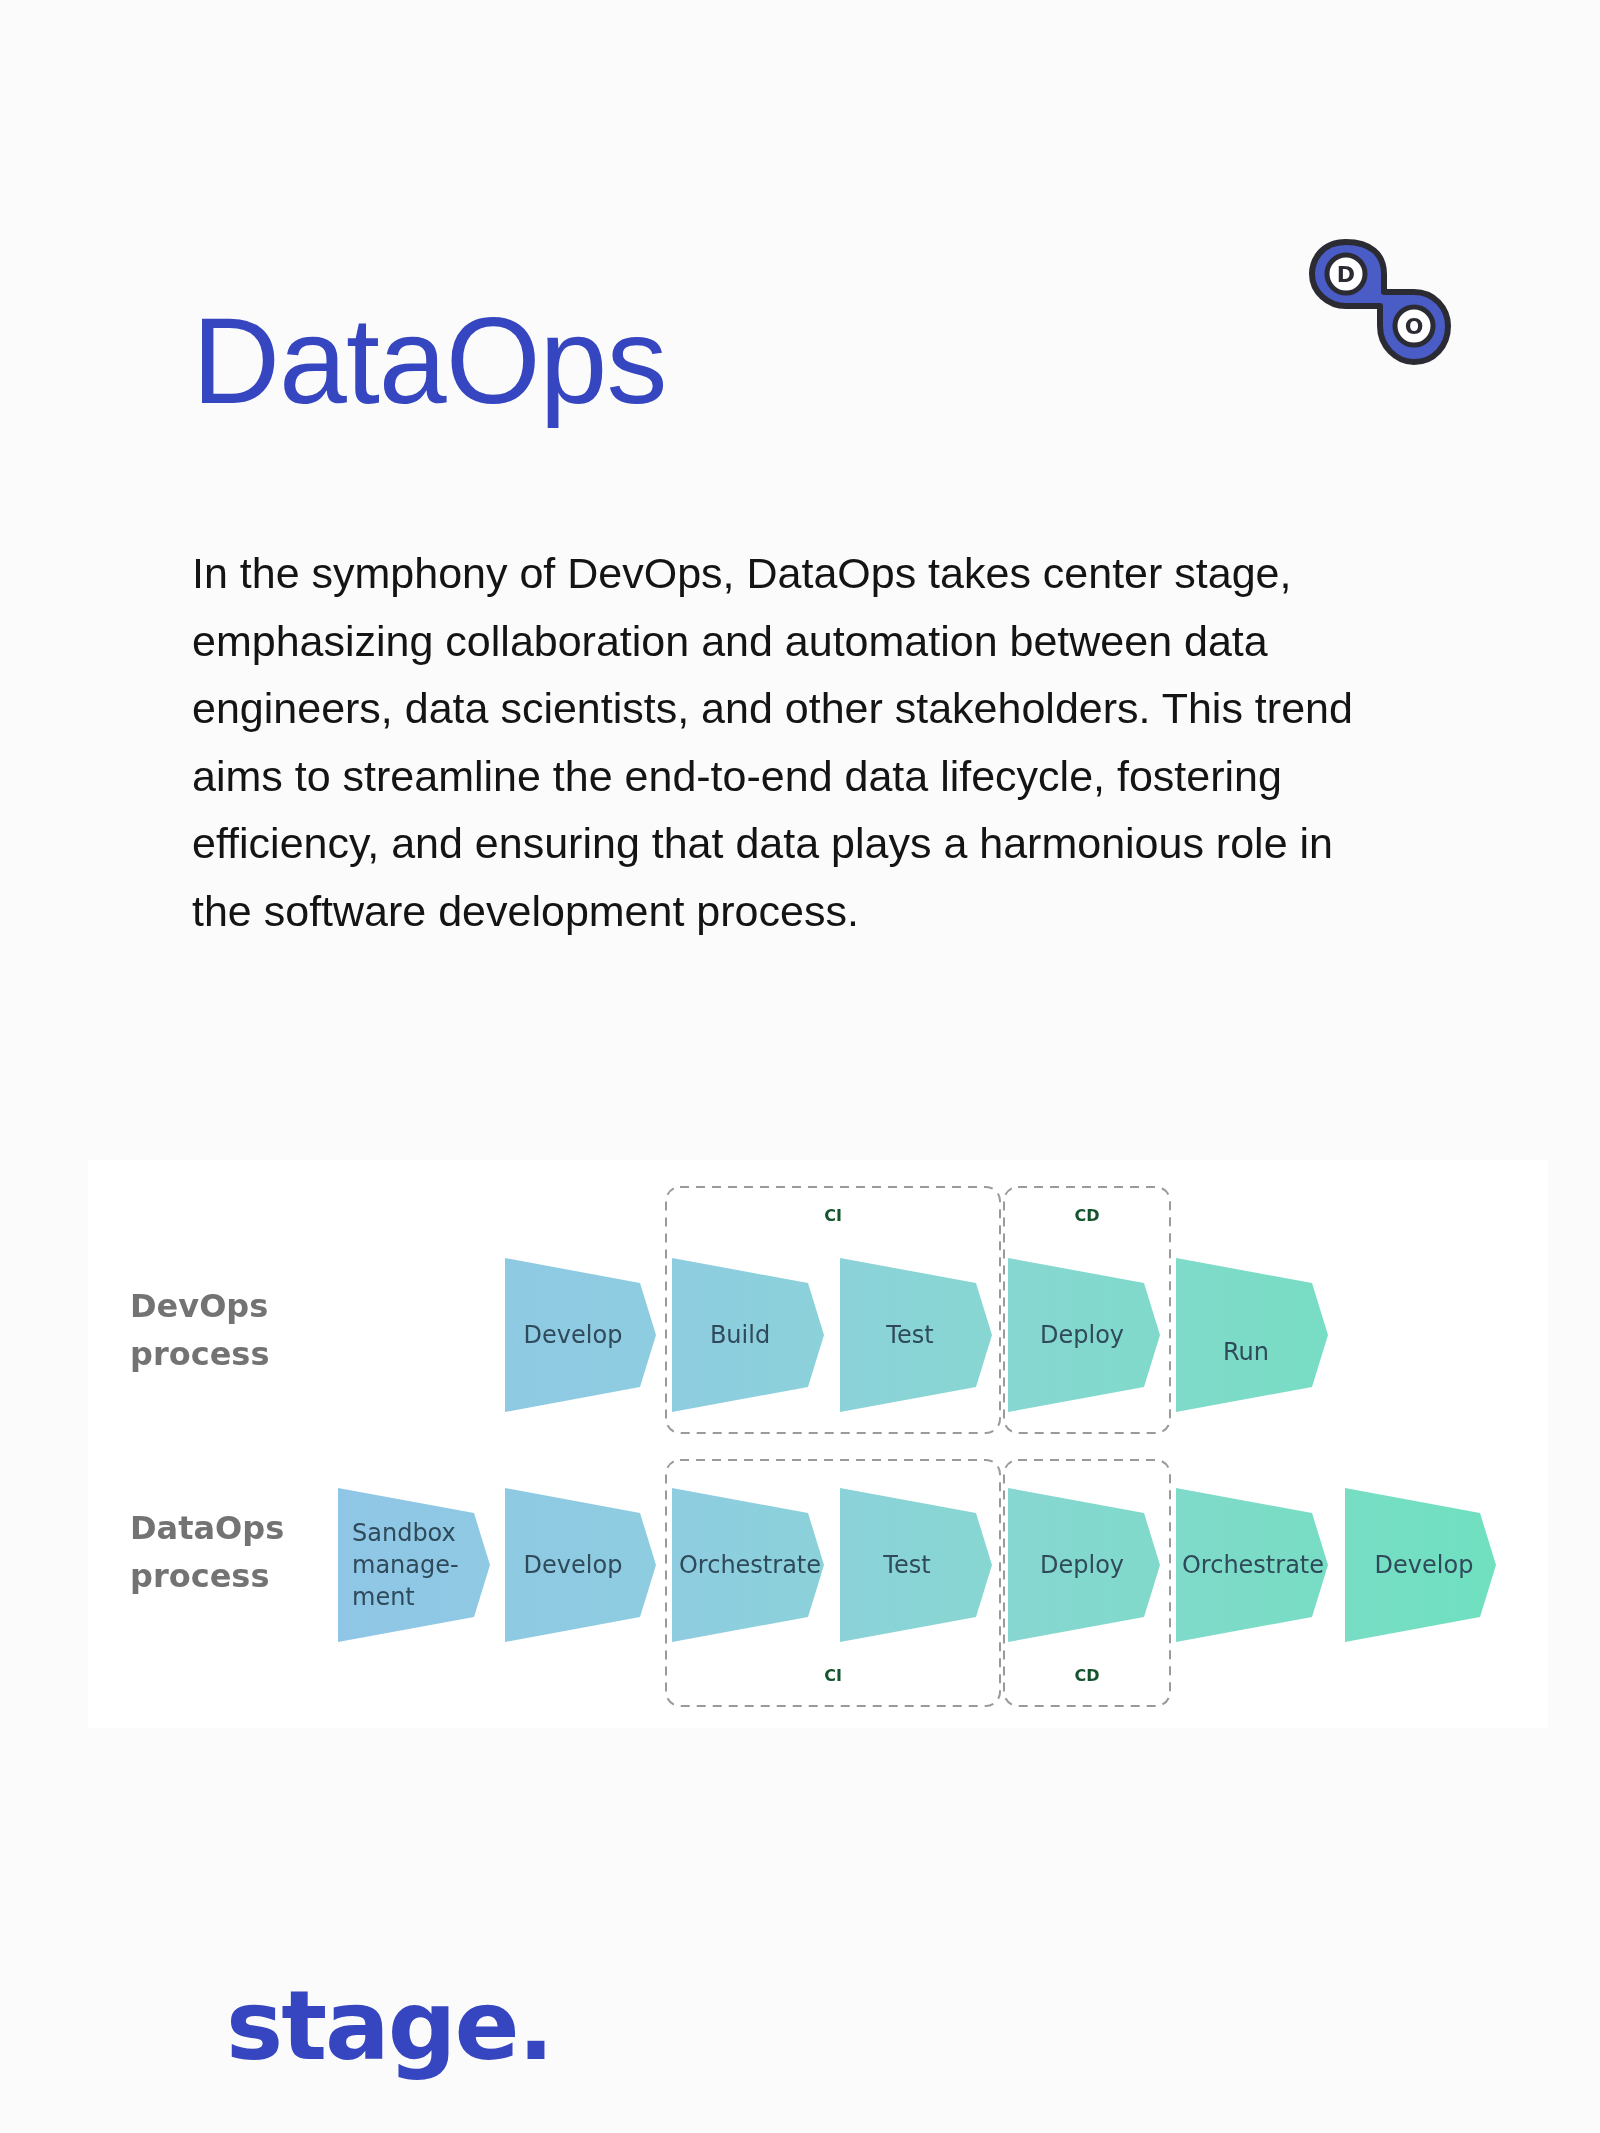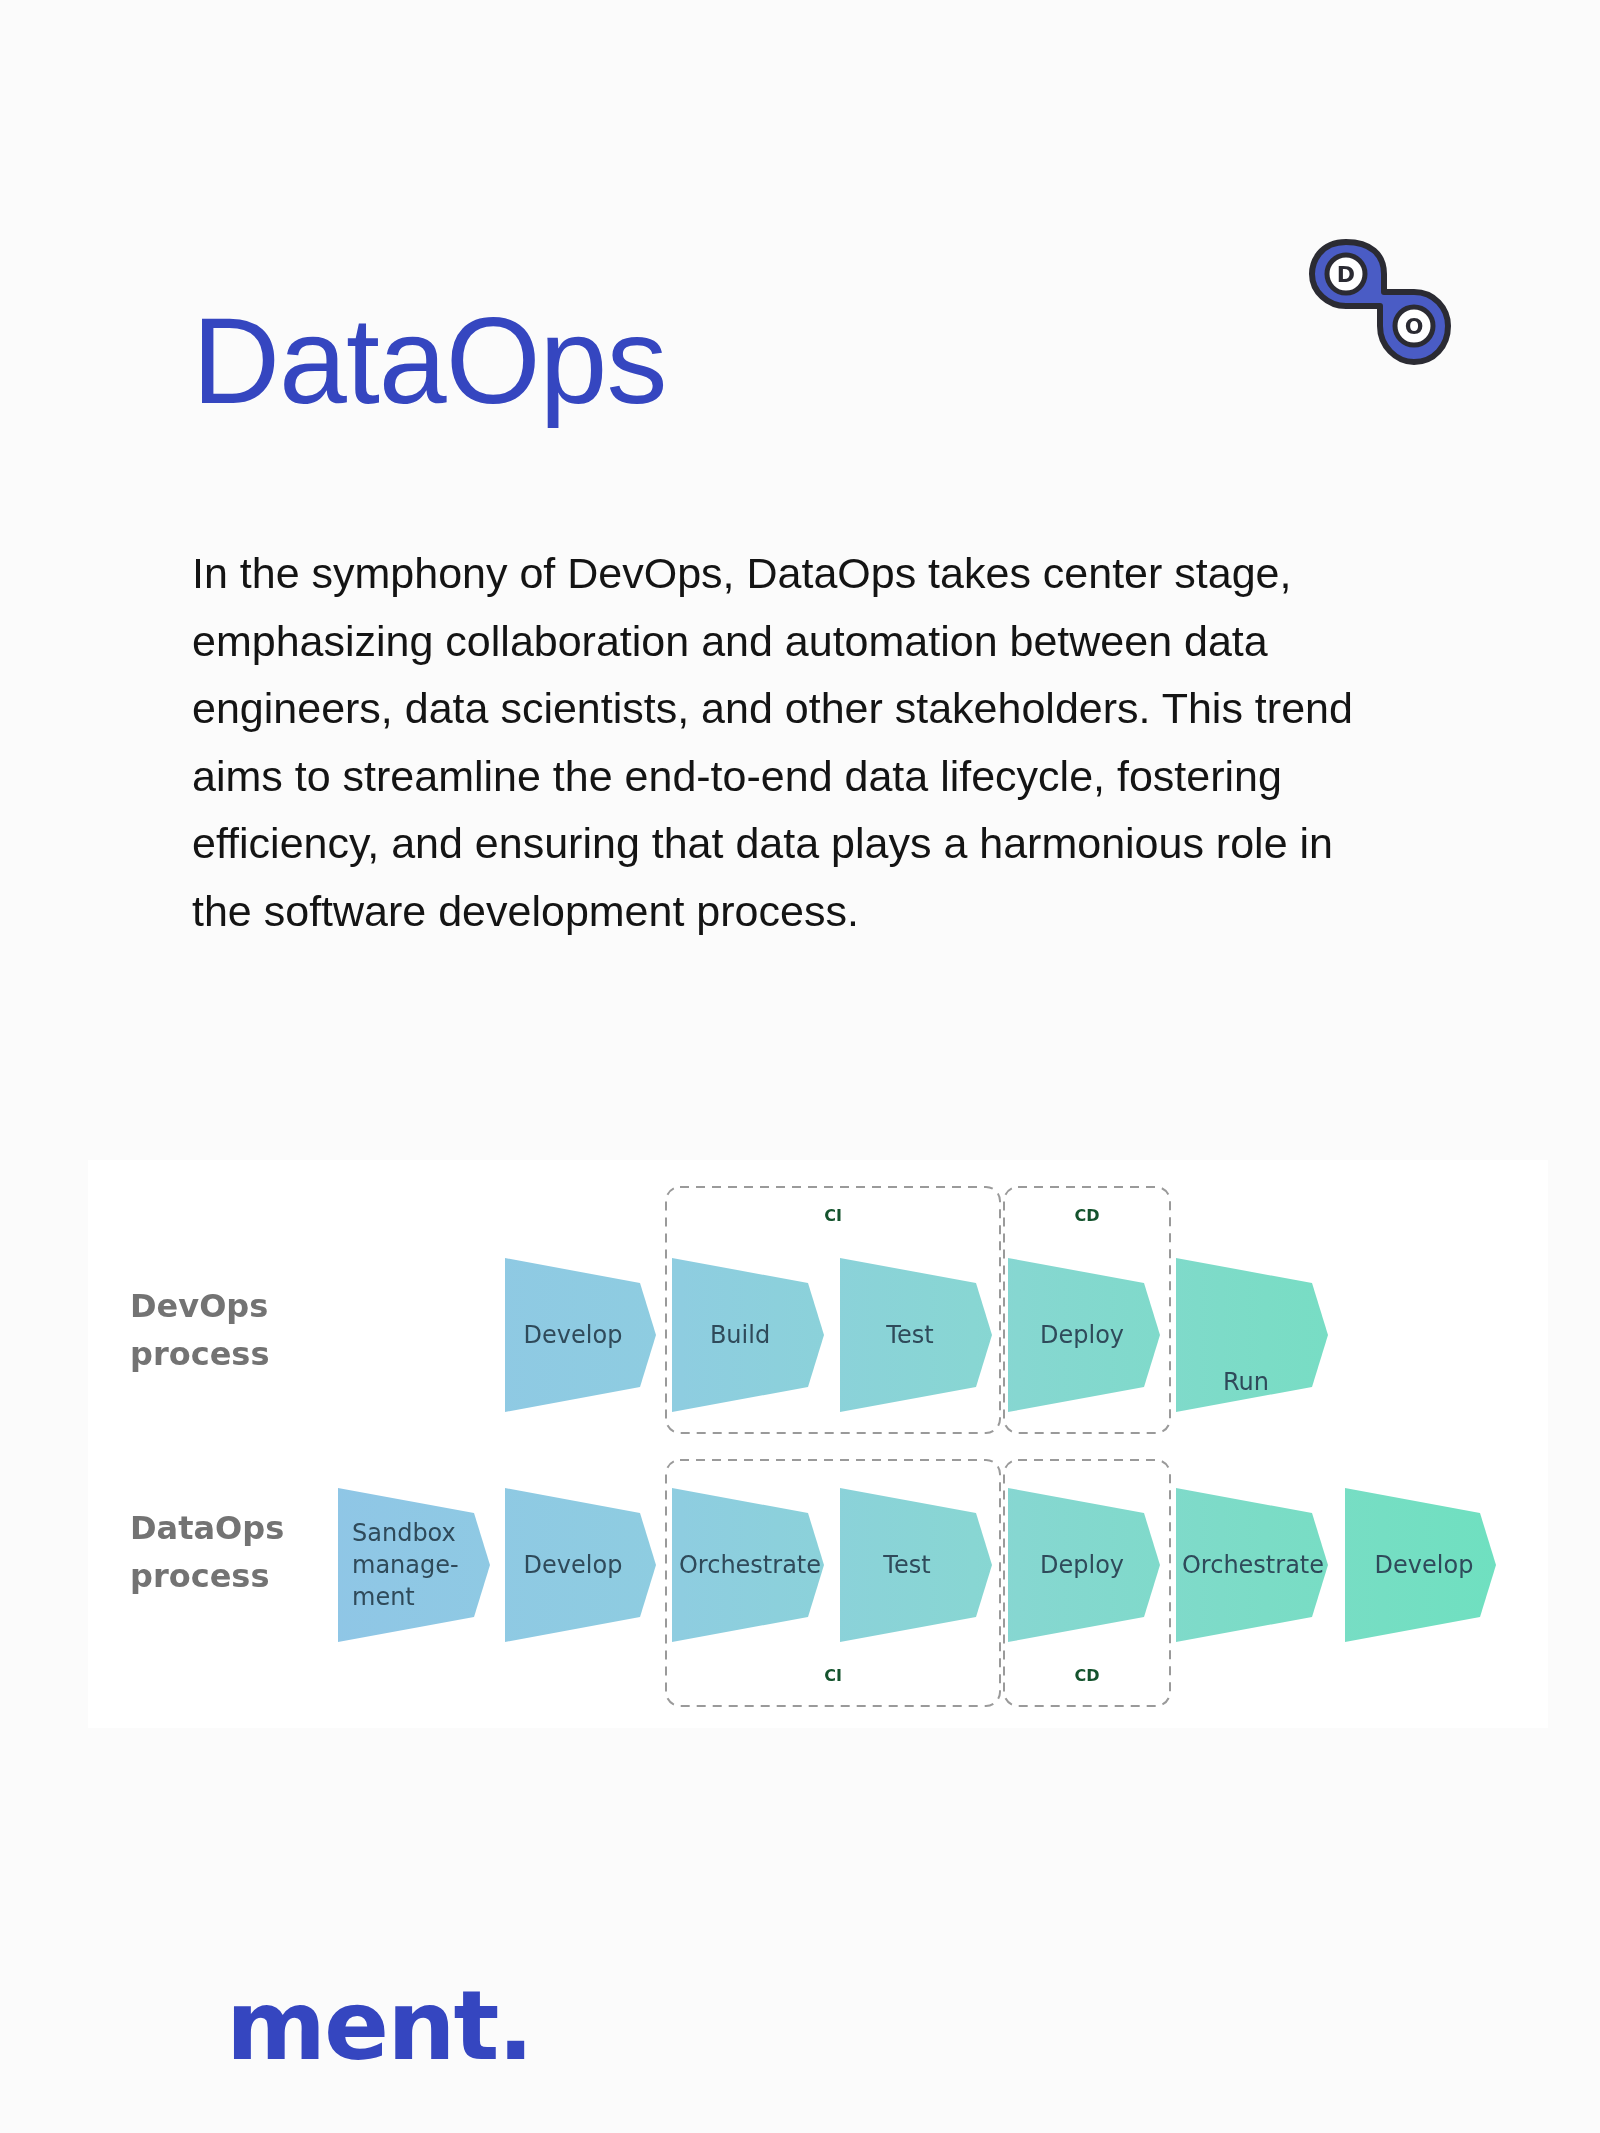--- a/index.html
+++ b/index.html
@@ -133,23 +133,23 @@
 
 <div class="group-label" style="left:833px; top:1215px;">CI</div>
 <div class="group-label" style="left:1087px; top:1215px;">CD</div>
 <div class="group-label" style="left:833px; top:1675px;">CI</div>
 <div class="group-label" style="left:1087px; top:1675px;">CD</div>
 
 <div class="stage-label" style="left:573px; top:1335px;">Develop</div>
 <div class="stage-label" style="left:740px; top:1335px;">Build</div>
 <div class="stage-label" style="left:910px; top:1335px;">Test</div>
 <div class="stage-label" style="left:1082px; top:1335px;">Deploy</div>
-<div class="stage-label" style="left:1246px; top:1382px;">Run</div>
+<div class="stage-label" style="left:1246px; top:1352px;">Run</div>
 
 <div class="stage-label multi" style="left:352px; top:1565px;">Sandbox manage- ment</div>
 <div class="stage-label" style="left:573px; top:1565px;">Develop</div>
 <div class="stage-label" style="left:750px; top:1565px;">Orchestrate</div>
 <div class="stage-label" style="left:907px; top:1565px;">Test</div>
 <div class="stage-label" style="left:1082px; top:1565px;">Deploy</div>
 <div class="stage-label" style="left:1253px; top:1565px;">Orchestrate</div>
 <div class="stage-label" style="left:1424px; top:1565px;">Develop</div>
 
-<div id="gart-logo" class="abs">ment.</div>
+<div id="gart-logo" class="abs">stage.</div>
 
 </body></html>

